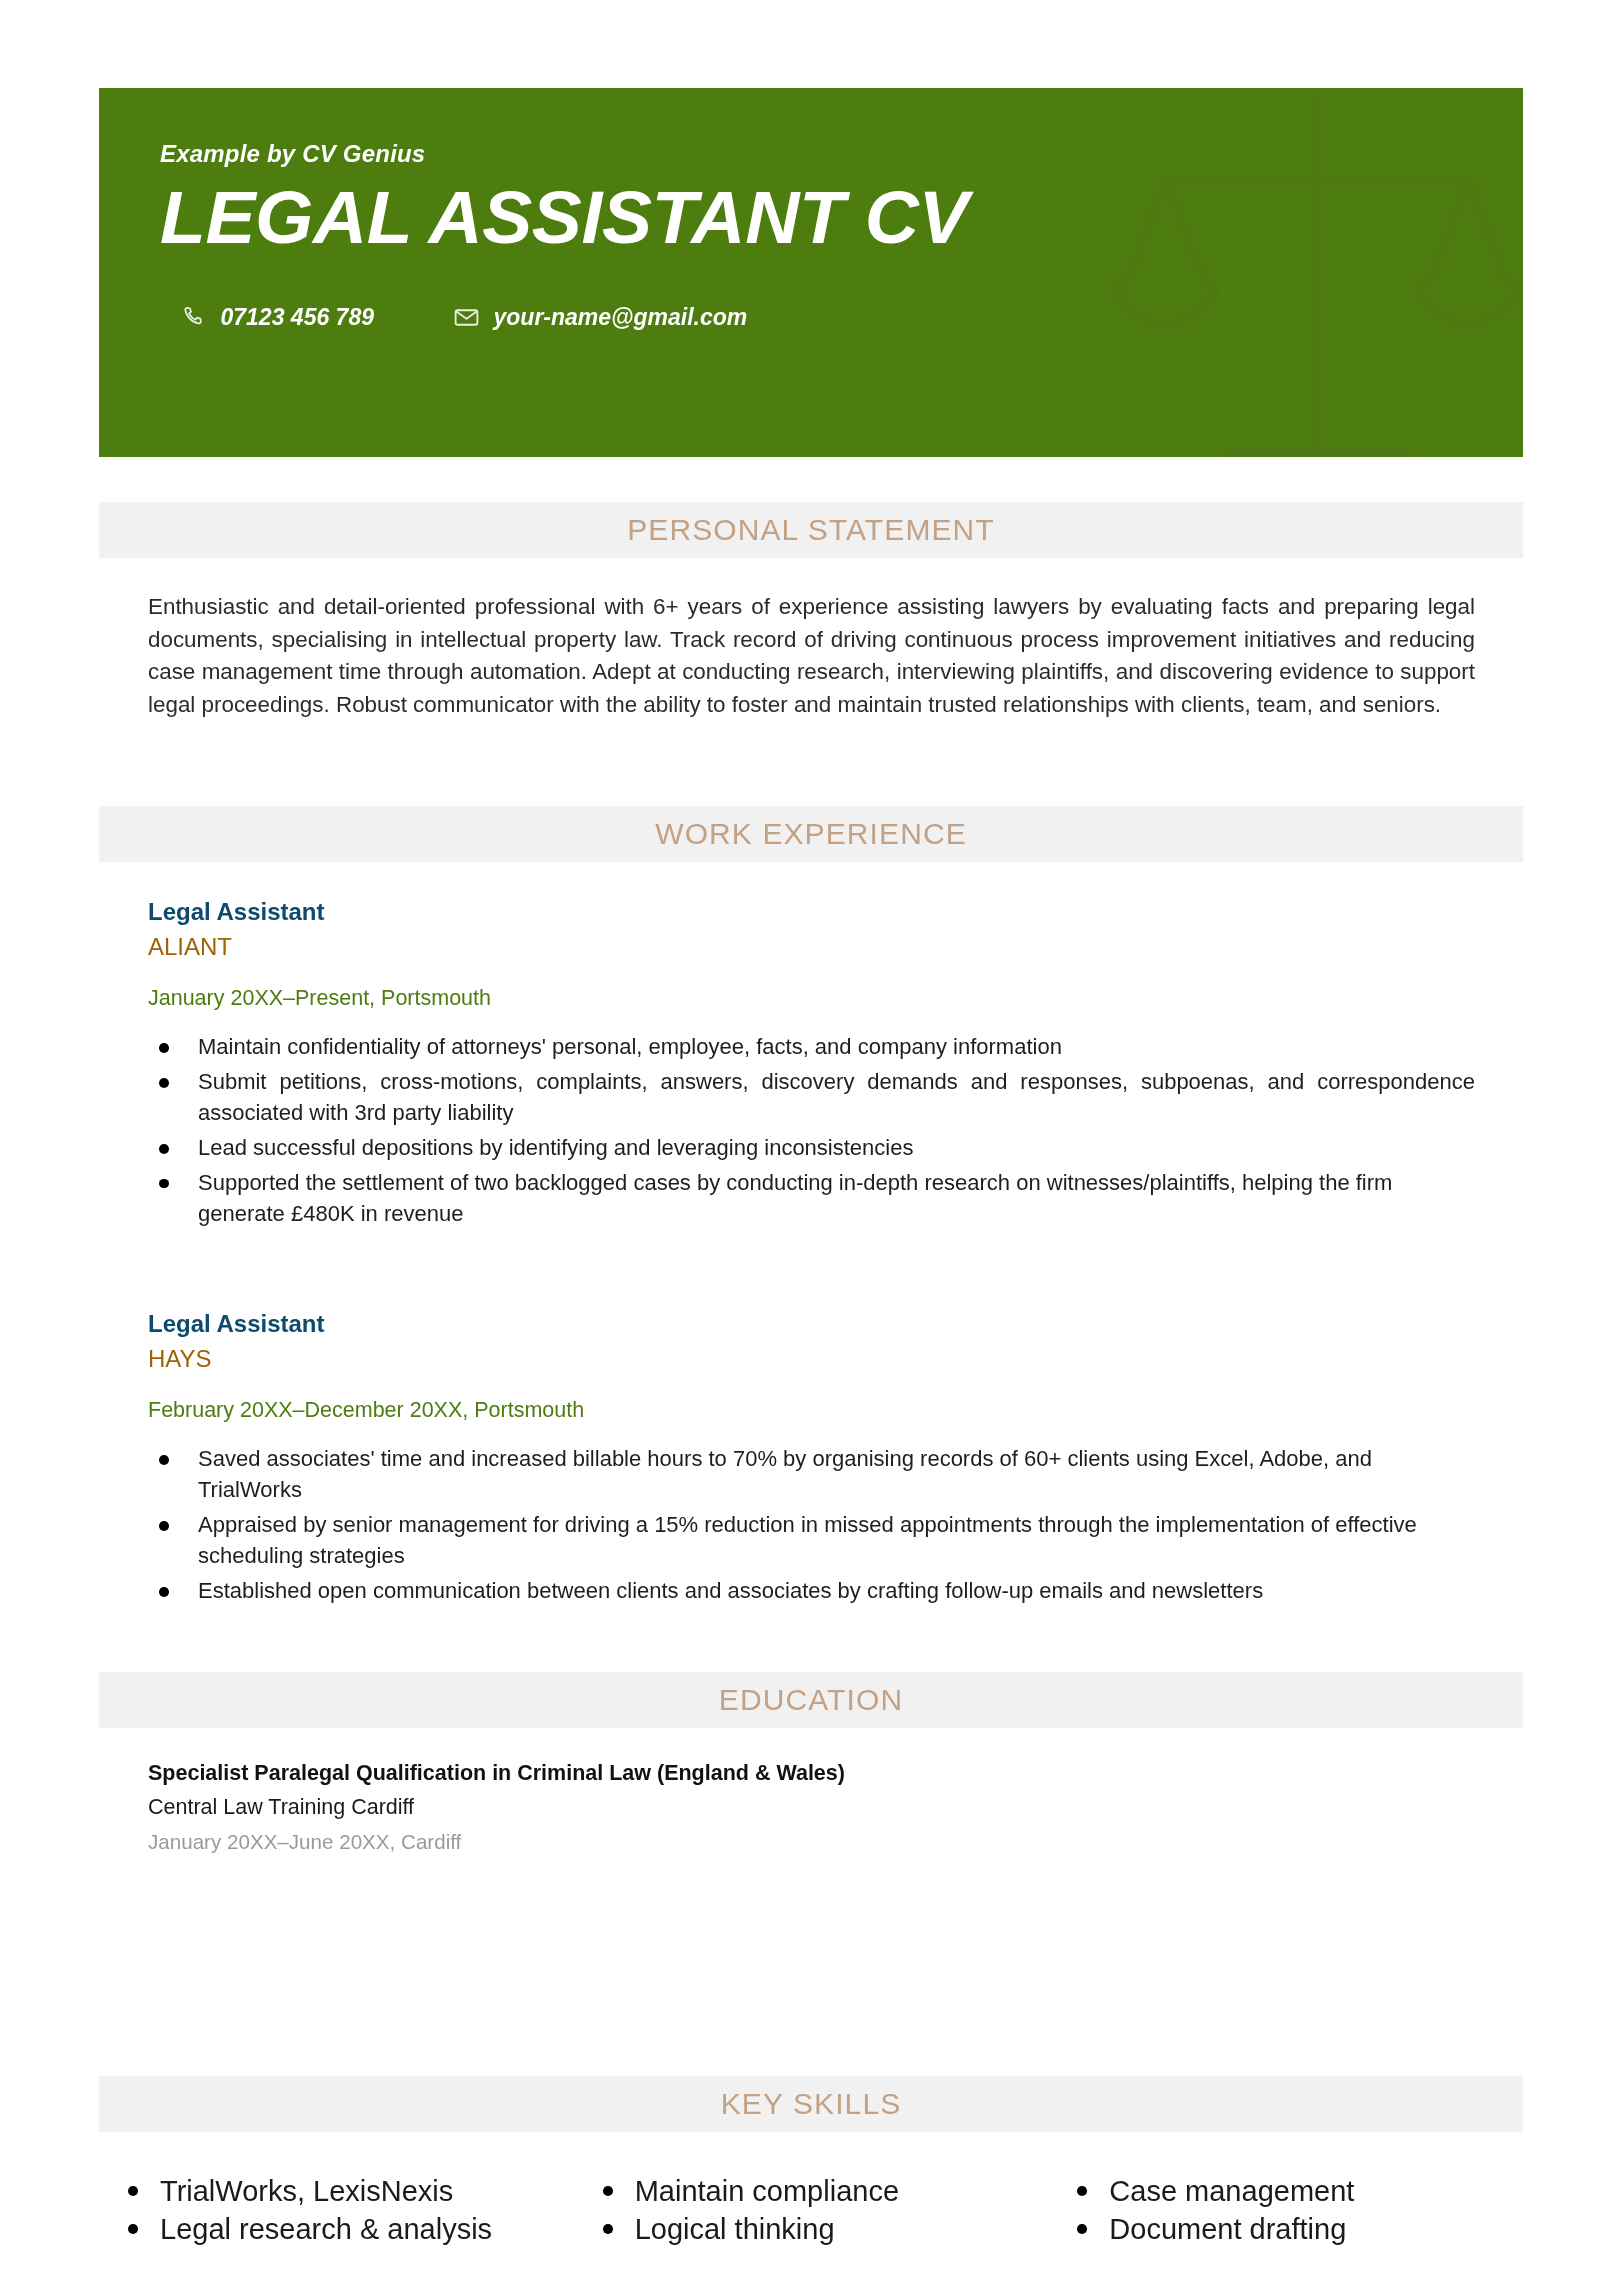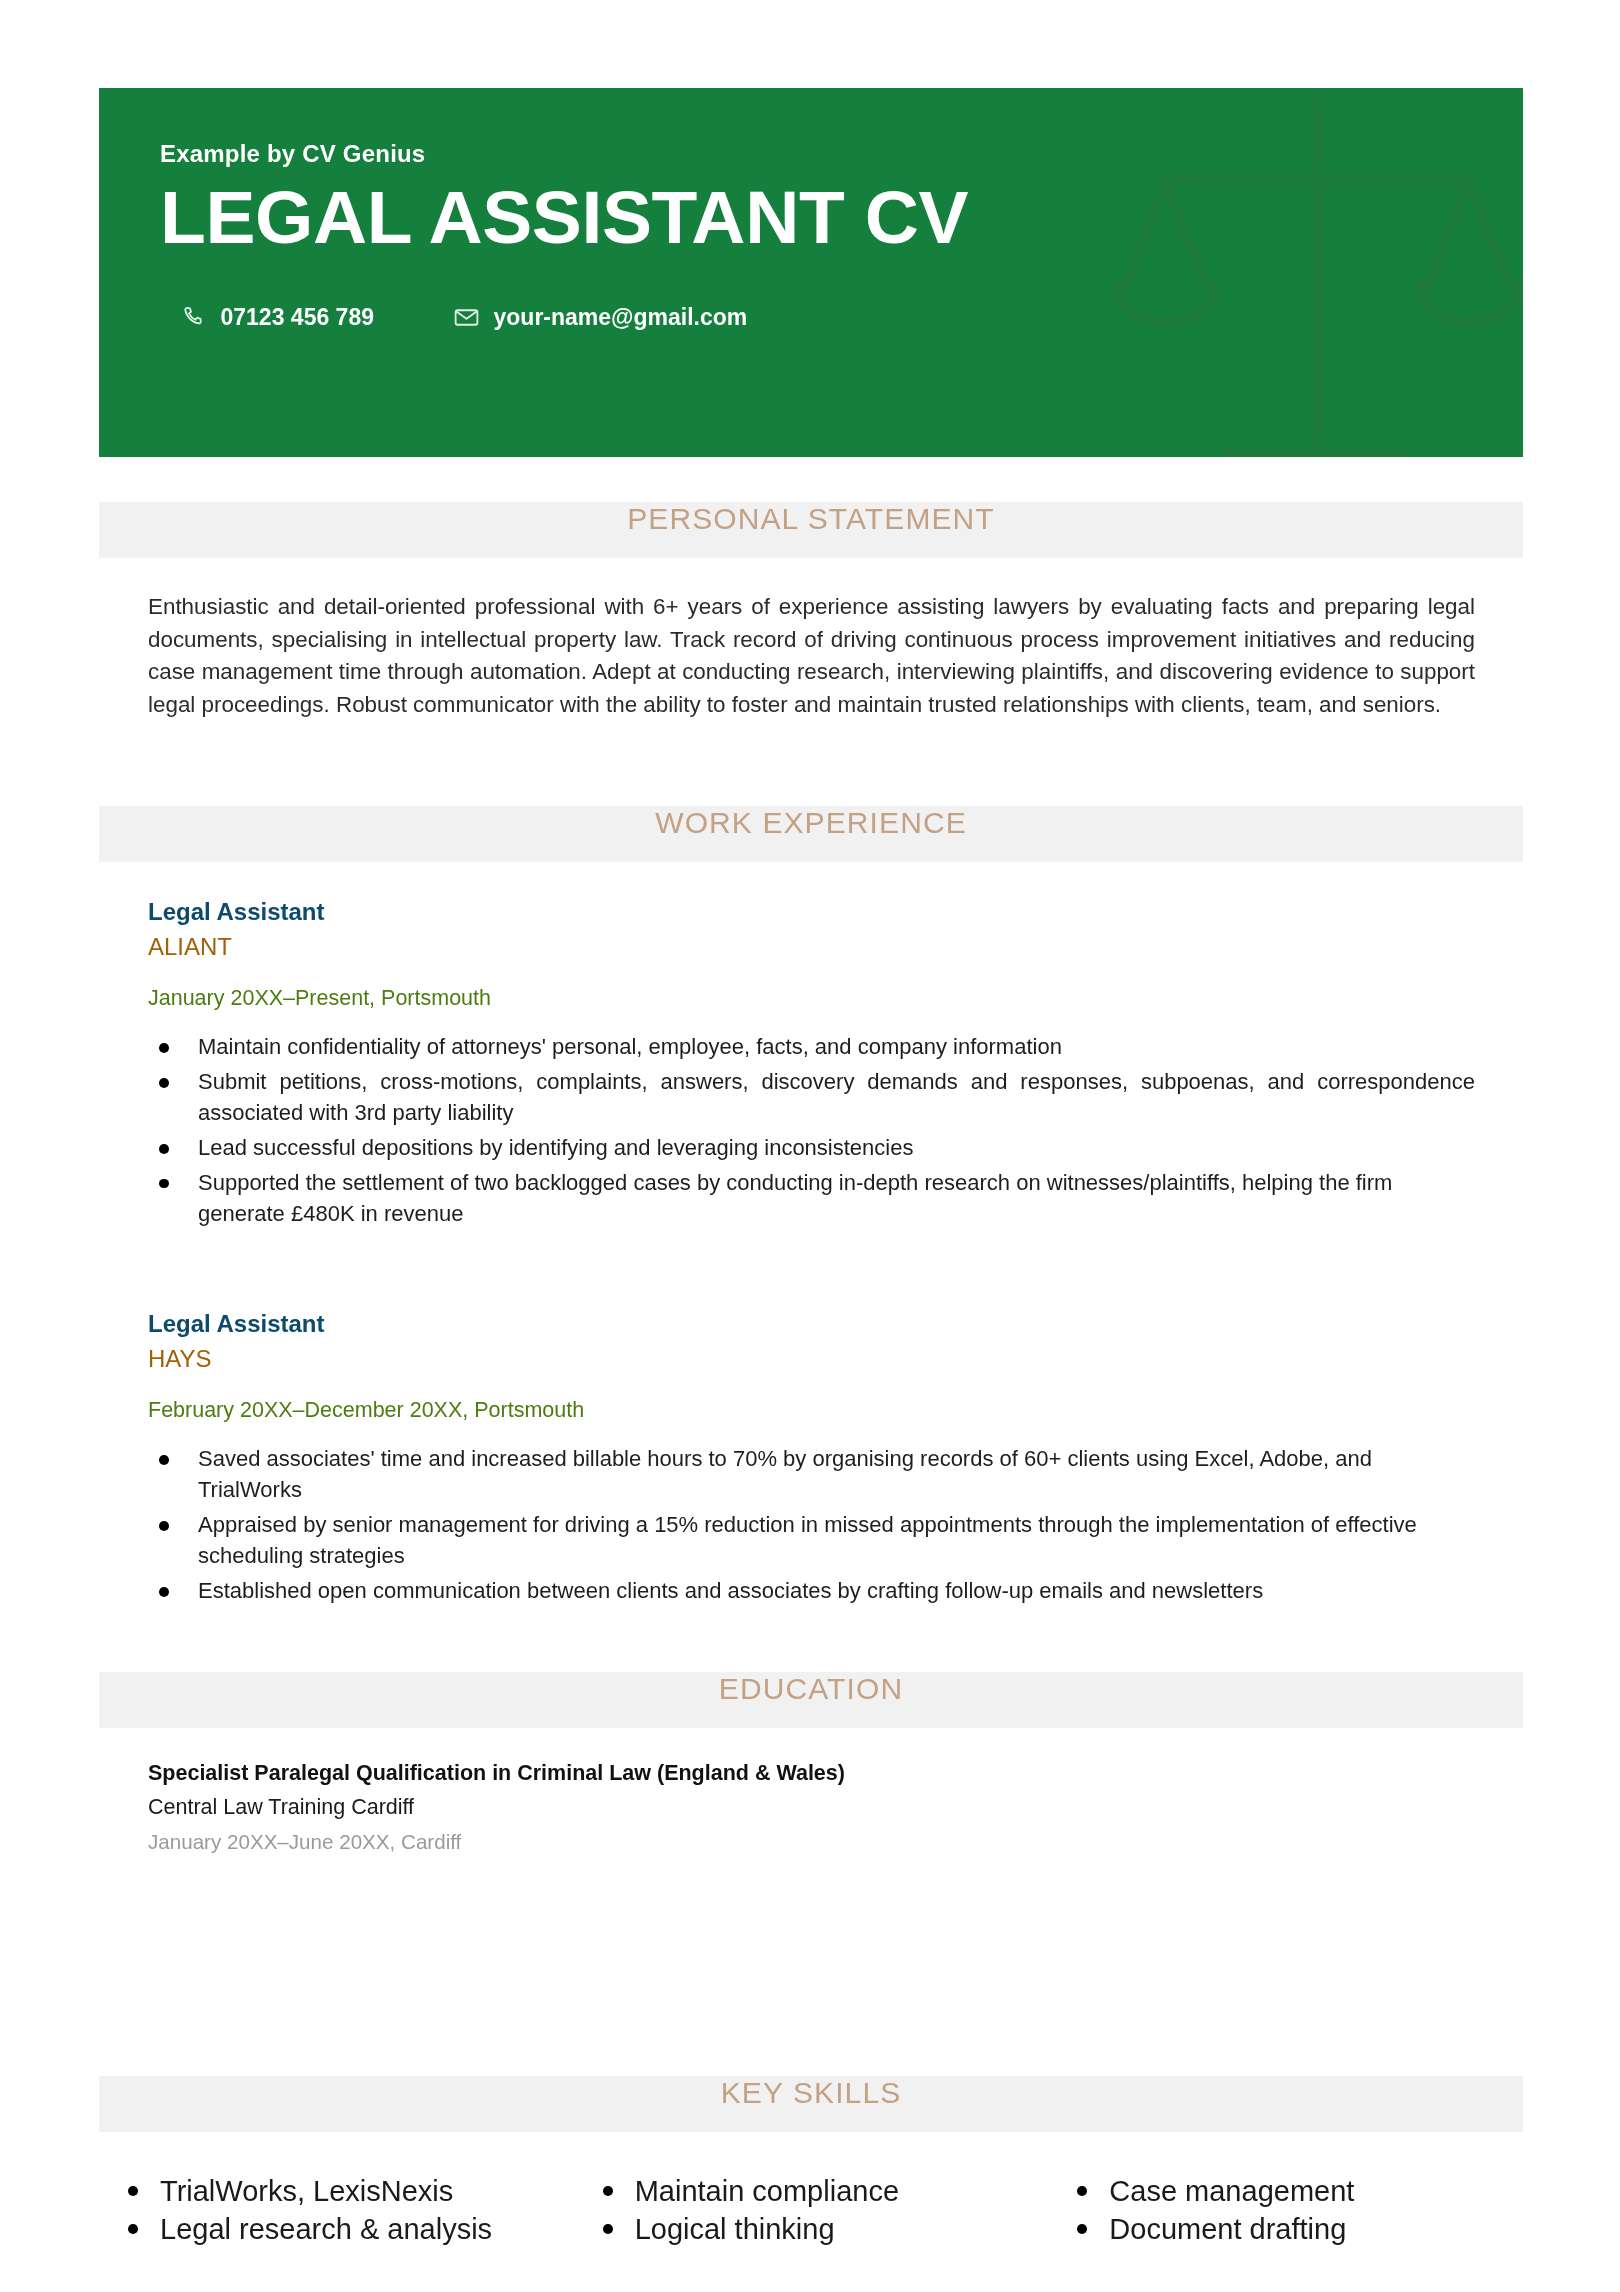--- a/index.html
+++ b/index.html
@@ -23,22 +23,23 @@
     overflow: hidden;
   }
 
   
   .cv-header {
     position: absolute;
     left: 99px;
     top: 88px;
     width: 1424px;
     height: 369px;
-    background: #15803d;
+    background: #4d7c0f;
     overflow: hidden;
+    font-style: italic;
   }
 
   .header-watermark {
     position: absolute;
     right: -27px;
     top: -36px;
     width: 466px;
     height: 466px;
     opacity: 0.09;
     pointer-events: none;
@@ -96,20 +97,21 @@
   .contact-icon svg { display: block; }
 
   
   .section-bar {
     position: absolute;
     left: 99px;
     width: 1424px;
     height: 56px;
     background: #f1f1f1;
     display: flex;
+    align-items: center;
     justify-content: center;
   }
 
   .section-bar .section-title {
     font-size: 30px;
     font-weight: 400;
     color: #c3a184;
     letter-spacing: 1.1px;
   }
 

